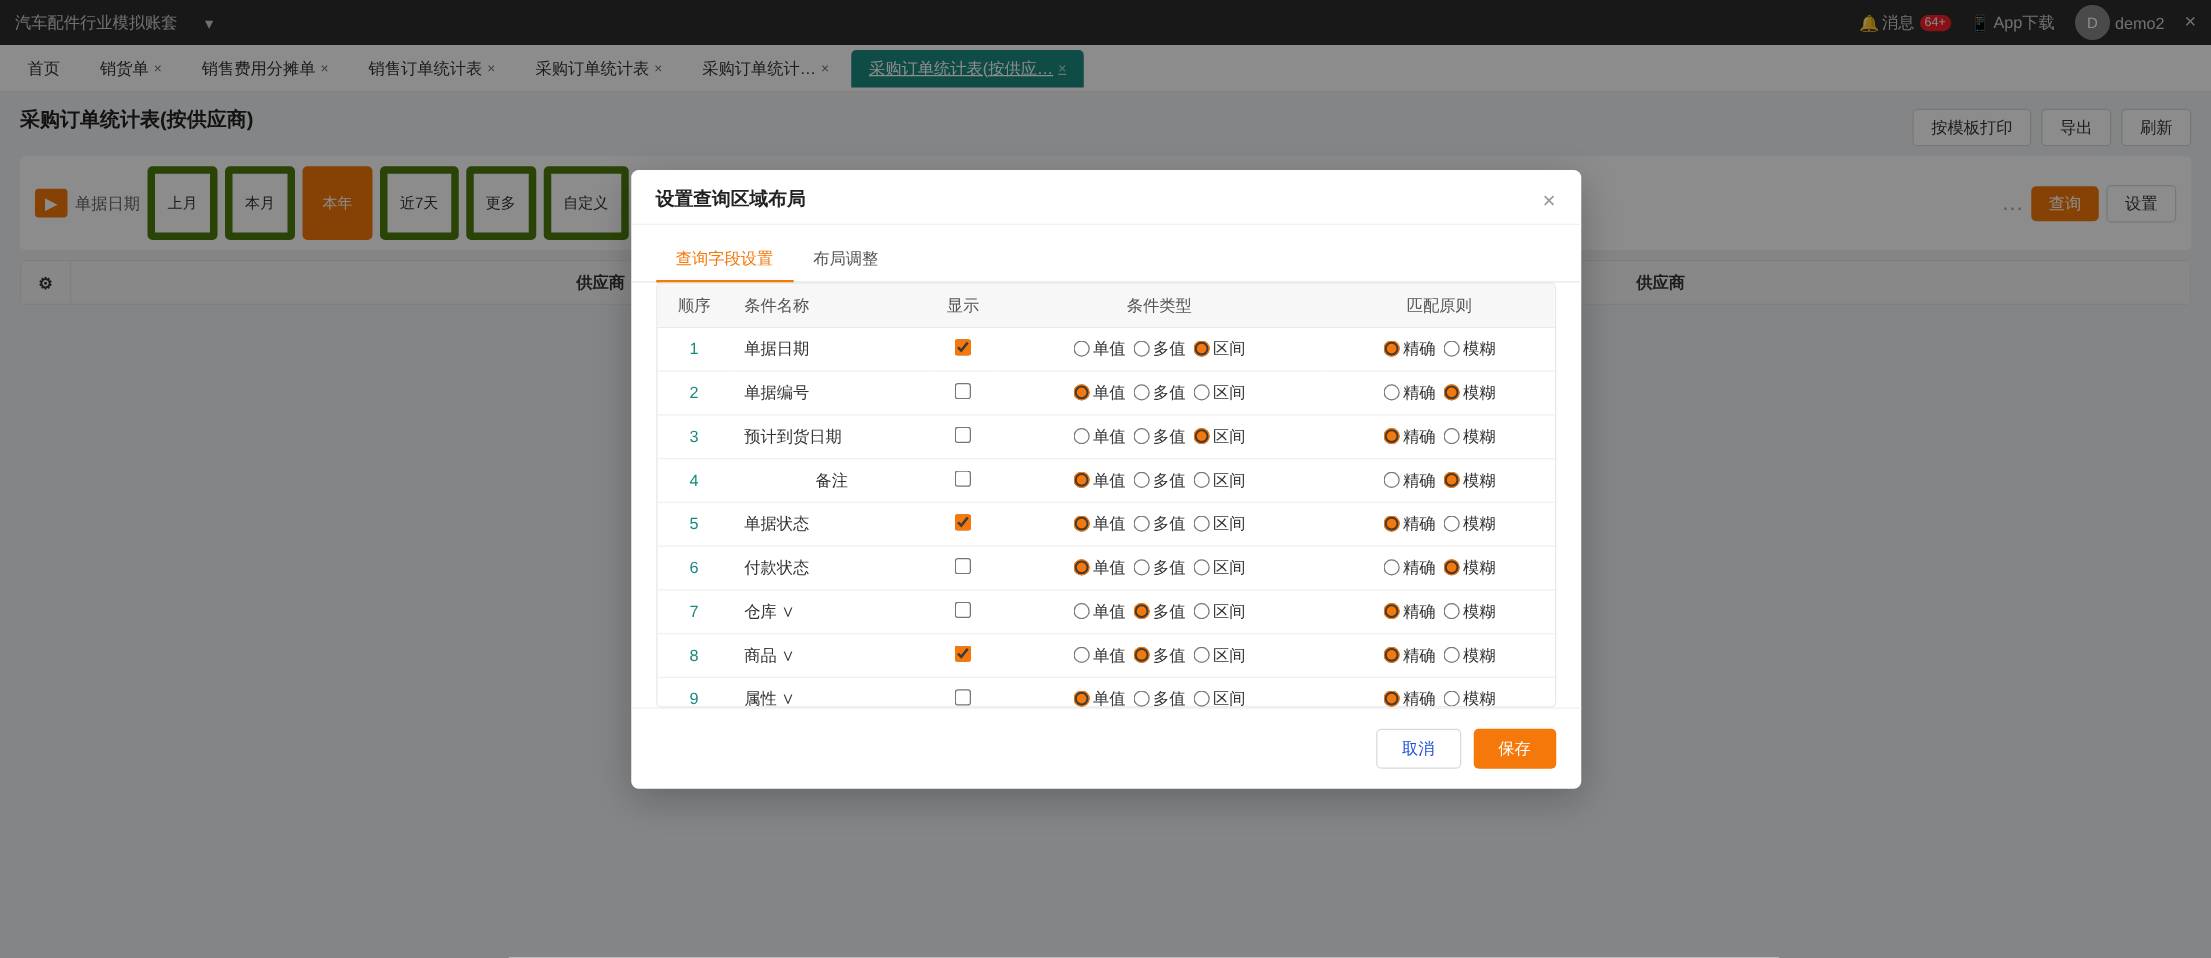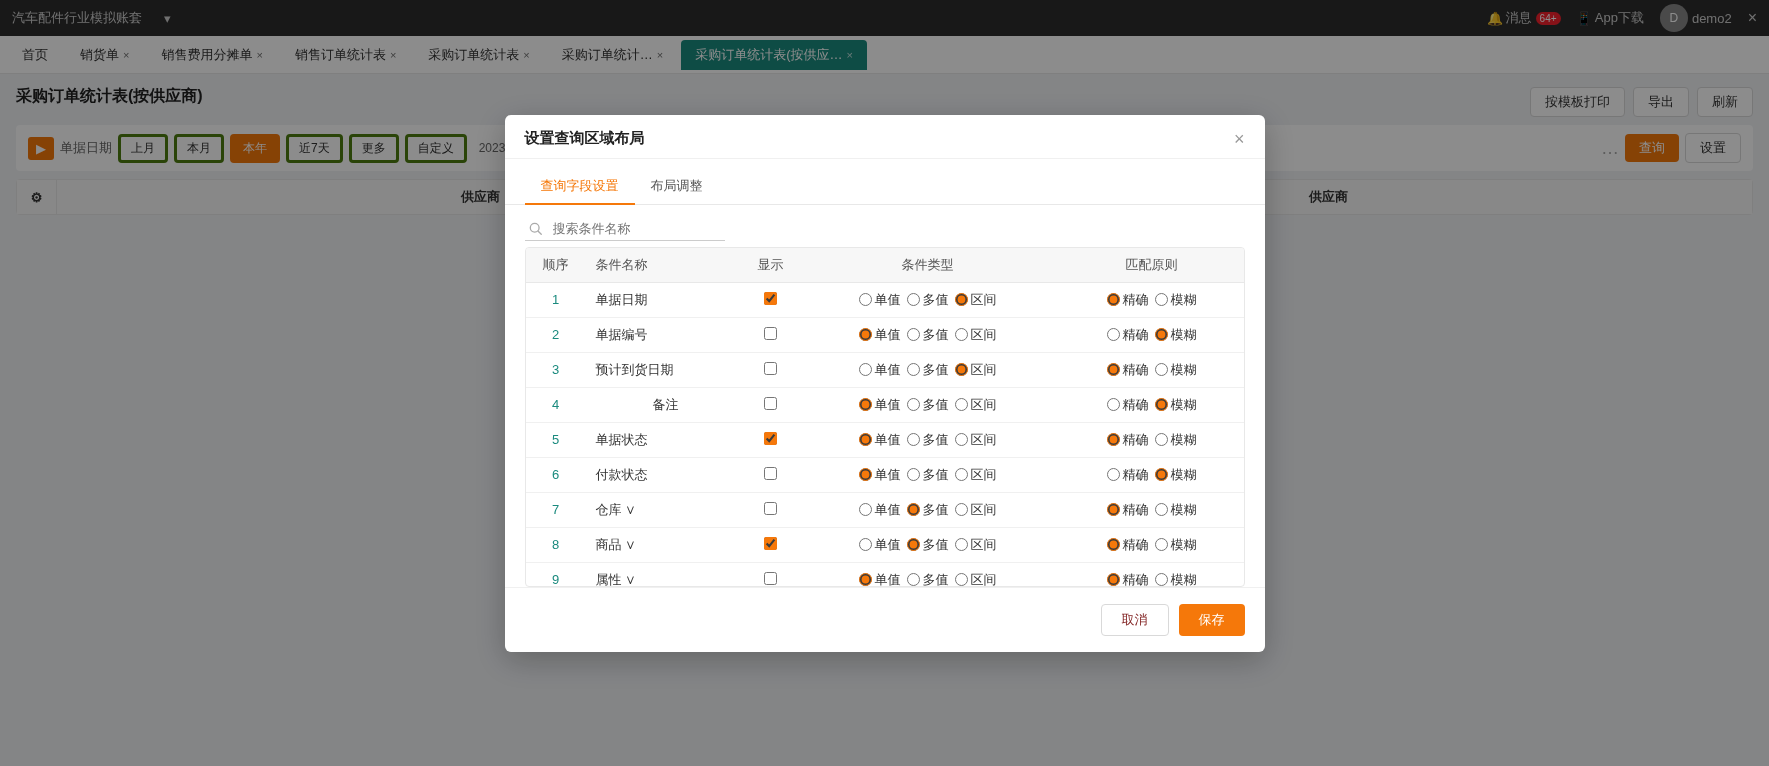--- a/index.html
+++ b/index.html
@@ -36,38 +36,38 @@
       gap: 4px;
     }
     .tab {
       padding: 6px 14px;
       font-size: 13px;
       cursor: pointer;
       border-radius: 4px 4px 0 0;
       color: #333;
       display: flex; align-items: center; gap: 4px;
     }
-    .tab.active { background: #1a8a7e; color: #fff; }
+    .tab.active { background: #1a8a7e; color: #fff; text-decoration: underline; }
     .tab .close-x { font-size: 11px; color: inherit; opacity: 0.7; }
     .tab-home { color: #333; }
 
     
     .page-content {
       padding: 12px 16px;
       position: relative;
     }
     .page-title { font-size: 16px; font-weight: bold; color: #222; margin-bottom: 10px; }
     .btn-orange {
       background: #f5780a; color: #fff; border: none; padding: 5px 14px; border-radius: 4px; cursor: pointer; font-size: 13px;
     }
     .btn-white {
       background: #fff; color: #333; border: 1px solid #d9d9d9; padding: 5px 14px; border-radius: 4px; cursor: pointer; font-size: 13px;
     }
     .filter-label { color: #666; font-size: 13px; }
-    .filter-btn { padding: 3px 10px; border: 3px solid #4d7c0f; border-radius: 4px; background: #fff; cursor: pointer; font-size: 12px; color: #333; }
+    .filter-btn { padding: 15px 10px; border: 6px solid #4d7c0f; border-radius: 4px; background: #fff; cursor: pointer; font-size: 12px; color: #333; }
     .filter-btn.active { background: #f5780a; color: #fff; border-color: #f5780a; }
     .date-range { font-size: 12px; color: #666; margin-left: 6px; }
 
     
     .top-right-btns { margin-left: auto; display: flex; align-items: center; gap: 8px; }
 
     
     .table-wrap { background: #fff; border-radius: 4px; overflow: auto; }
     .data-table { width: 100%; border-collapse: collapse; font-size: 13px; }
     .data-table th { background: #f7f7f7; border: 1px solid #e8e8e8; padding: 8px 10px; text-align: center; color: #333; }
@@ -123,21 +123,21 @@
     .radio-label { display: flex; align-items: center; gap: 3px; cursor: pointer; white-space: nowrap; }
 
     
     .modal-table-wrap::-webkit-scrollbar { width: 6px; }
     .modal-table-wrap::-webkit-scrollbar-thumb { background: #ccc; border-radius: 3px; }
 
     
     .modal-footer {
       display: flex; justify-content: flex-end; gap: 10px; padding: 16px 20px; border-top: 1px solid #f0f0f0; margin-top: auto;
     }
-    .btn-cancel { background: #fff; border: 1px solid #d9d9d9; color: #7f1d1d; padding: 6px 20px; border-radius: 4px; cursor: pointer; font-size: 13px; }
+    .btn-cancel { background: #fff; border: 1px solid #d9d9d9; color: #1d4ed8; padding: 6px 20px; border-radius: 4px; cursor: pointer; font-size: 13px; }
     .btn-save { background: #f5780a; border: none; color: #fff; padding: 6px 20px; border-radius: 4px; cursor: pointer; font-size: 13px; }
   </style>
 </head>
 <body>
 
 <div class="topbar">
   <div class="topbar-left">
     <span>汽车配件行业模拟账套</span>
     <span style="cursor:pointer;">▾</span>
   </div>
@@ -242,29 +242,20 @@
 
     <div class="modal-tabs">
       <div class="modal-tab active">
         <span>查询字段设置</span>
       </div>
       <div class="modal-tab">
         <span>布局调整</span>
       </div>
     </div>
 
-    <div class="modal-search">
-      <div class="search-icon-wrap">
-        <svg width="14" height="14" viewBox="0 0 16 16" fill="none">
-          <circle cx="6.5" cy="6.5" r="5" stroke="#aaa" stroke-width="1.5"></circle>
-          <line x1="10.5" y1="10.5" x2="14" y2="14" stroke="#aaa" stroke-width="1.5" stroke-linecap="round"></line>
-        </svg>
-        <input class="modal-search-input" type="text" placeholder="搜索条件名称" style="">
-      </div>
-    </div>
 
     <div class="modal-table-wrap">
       <table class="modal-table">
         <thead>
           <tr>
             <th style="width:60px;">顺序</th>
             <th style="width:160px;text-align:left;">条件名称</th>
             <th style="width:50px;">显示</th>
             <th>条件类型</th>
             <th>匹配原则</th>

